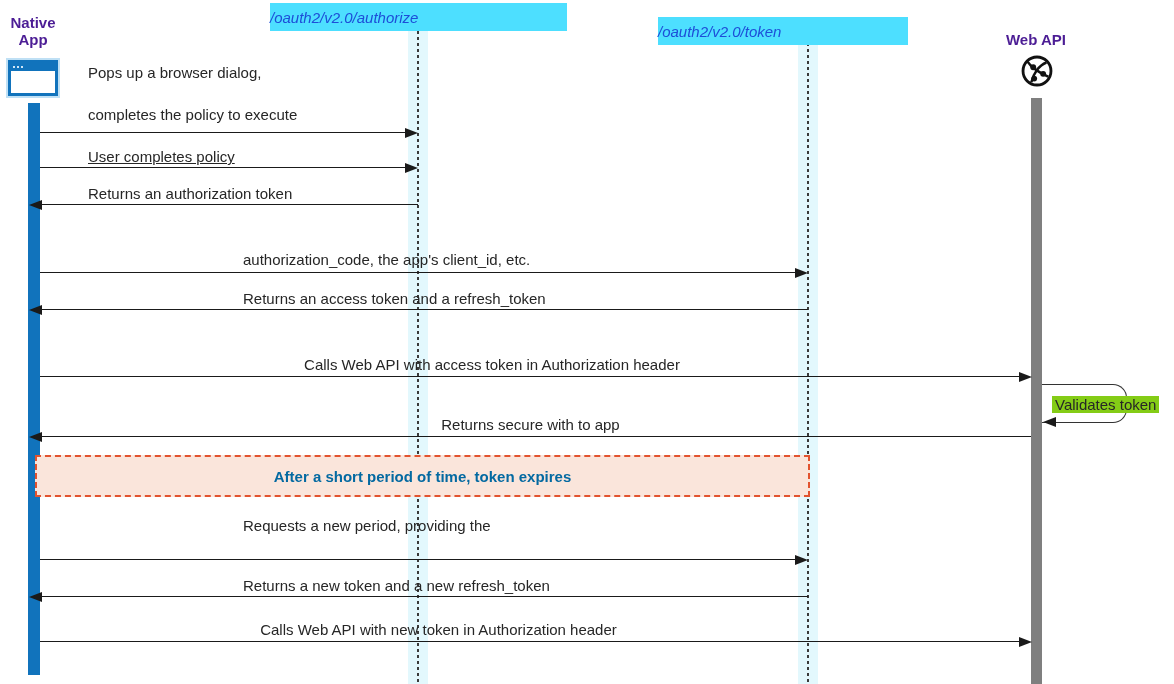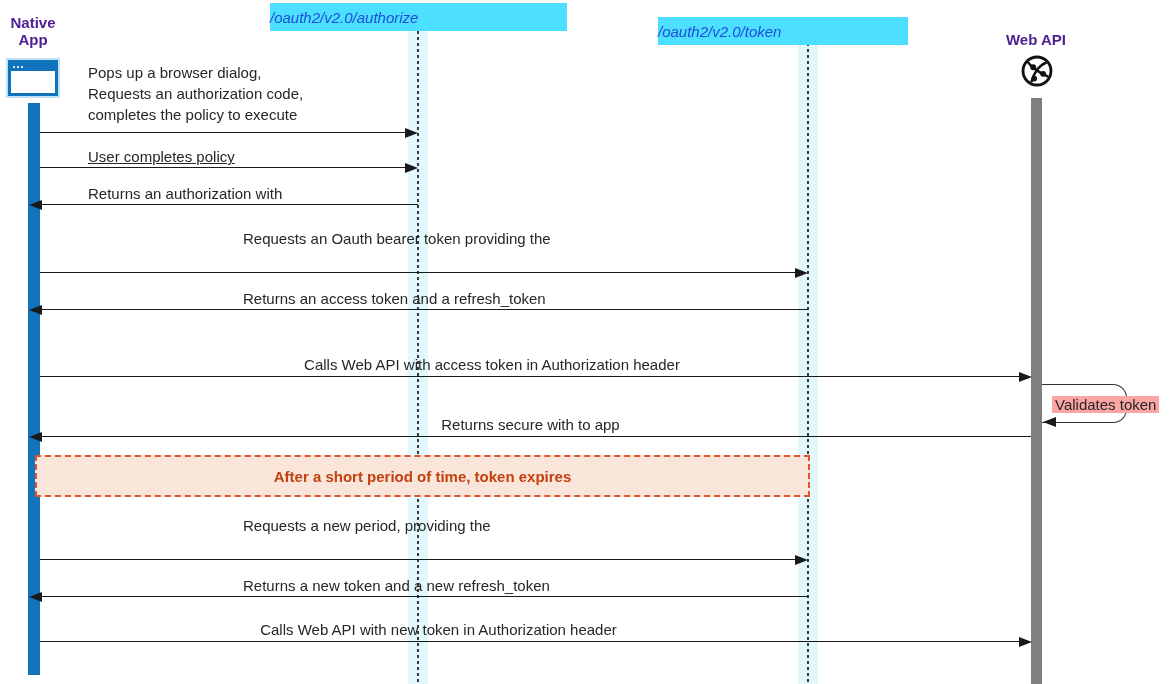--- a/index.html
+++ b/index.html
@@ -51,28 +51,28 @@
   }
 
   .mlabel{font-size:15px;line-height:21px;z-index:5;white-space:nowrap;}
   .mlabel.center{text-align:center;}
 
   
   .selfloop{
     width:84px;height:37px;border:1.6px solid #333;border-left:none;
     border-radius:0 14px 14px 0;z-index:4;background:transparent;
   }
-  .looplabel{font-size:15px;background:#fca5a5;padding:0 3px;z-index:6;white-space:nowrap;}
+  .looplabel{font-size:15px;background:#84cc16;padding:0 3px;z-index:6;white-space:nowrap;}
 
   
   .note{
     background:#FAE5DB;border:2px dashed #E2532F;z-index:4;
     display:flex;align-items:center;justify-content:center;
   }
-  .note .ntext{color:#c2410c;font-weight:bold;font-size:15px;}
+  .note .ntext{color:#0369a1;font-weight:bold;font-size:15px;}
 
   .globe{z-index:3;}
 </style>
 </head>
 <body>
 
 <div class="canvas">
 
   <div class="abs band" style="left:408px;top:31px;height:653px;"></div>
   <div class="abs band" style="left:798px;top:31px;height:653px;"></div>
@@ -103,34 +103,33 @@
     <circle cx="18" cy="18" r="14.8" fill="none" stroke="#111" stroke-width="3"></circle>
     <path d="M8 8 C 13 16, 22 20, 30 24" stroke="#111" stroke-width="2.6" fill="none"></path>
     <path d="M12 30 C 14 21, 20 12, 28 9" stroke="#111" stroke-width="2.6" fill="none"></path>
     <circle cx="14" cy="14" r="3.1" fill="#111"></circle>
     <circle cx="24.5" cy="21" r="3.1" fill="#111"></circle>
     <circle cx="15" cy="26" r="3.1" fill="#111"></circle>
   </svg>
   <div class="abs apibar" style="left:1031px;top:98px;height:586px;"></div>
 
   <div class="abs mlabel" style="left:88px;top:62px;">Pops up a browser dialog,</div>
-  <div class="abs mlabel" style="left:88px;top:83px;">Requests an authorization code,</div>
   <div class="abs mlabel" style="left:88px;top:104px;">completes the policy to execute</div>
   <div class="abs mline" style="left:40px;top:132px;width:366px;"></div>
   <div class="abs head-r" style="left:405px;top:128px;"></div>
 
   <div class="abs mlabel" style="left:88px;top:146px;text-decoration:underline;">User completes policy</div>
   <div class="abs mline" style="left:40px;top:167px;width:366px;"></div>
   <div class="abs head-r" style="left:405px;top:163px;"></div>
 
-  <div class="abs mlabel" style="left:88px;top:183px;">Returns an authorization with</div>
+  <div class="abs mlabel" style="left:88px;top:183px;">Returns an authorization token</div>
   <div class="abs mline" style="left:42px;top:204px;width:376px;"></div>
   <div class="abs head-l" style="left:29px;top:200px;"></div>
 
-  <div class="abs mlabel" style="left:243px;top:228px;">Requests an Oauth bearer token providing the</div>
+  <div class="abs mlabel" style="left:243px;top:249px;">authorization_code, the app's client_id, etc.</div>
   <div class="abs mline" style="left:40px;top:272px;width:756px;"></div>
   <div class="abs head-r" style="left:795px;top:268px;"></div>
 
   <div class="abs mlabel" style="left:243px;top:288px;">Returns an access token and a refresh_token</div>
   <div class="abs mline" style="left:42px;top:309px;width:766px;"></div>
   <div class="abs head-l" style="left:29px;top:305px;"></div>
 
   <div class="abs mlabel center" style="left:40px;top:354px;width:904px;">Calls Web API with access token in Authorization header</div>
   <div class="abs mline" style="left:40px;top:376px;width:980px;"></div>
   <div class="abs head-r" style="left:1019px;top:372px;"></div>

